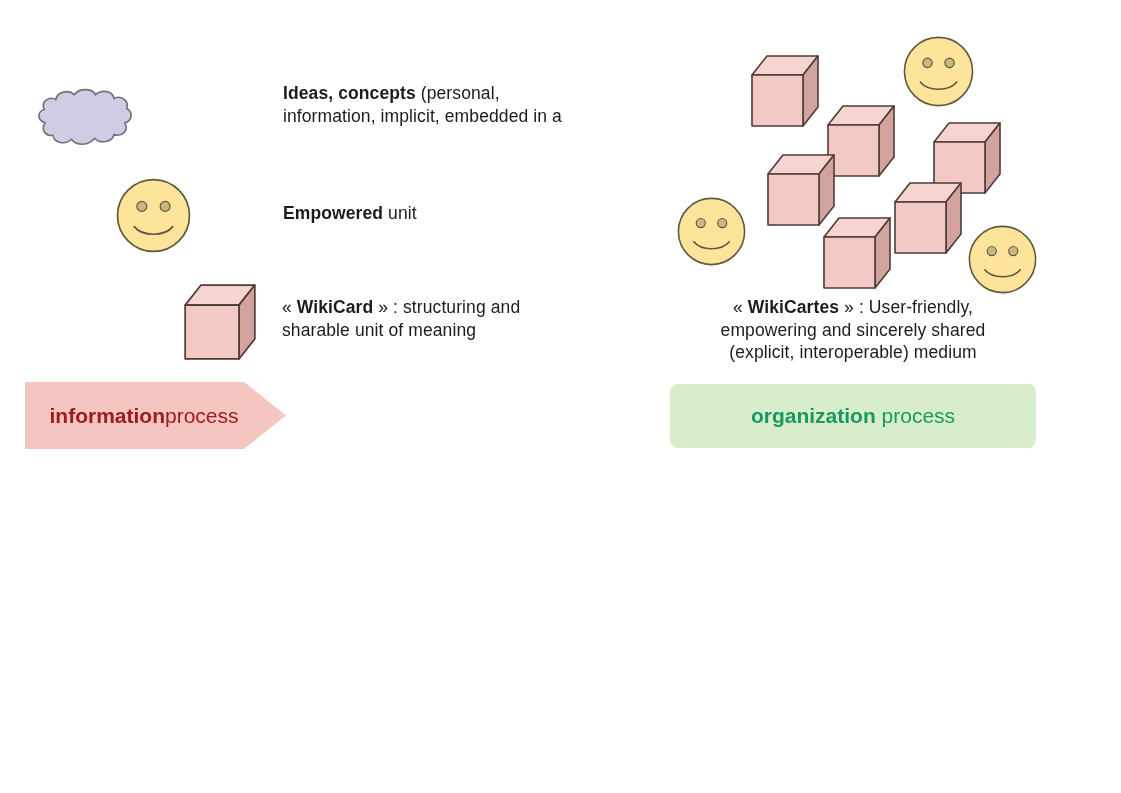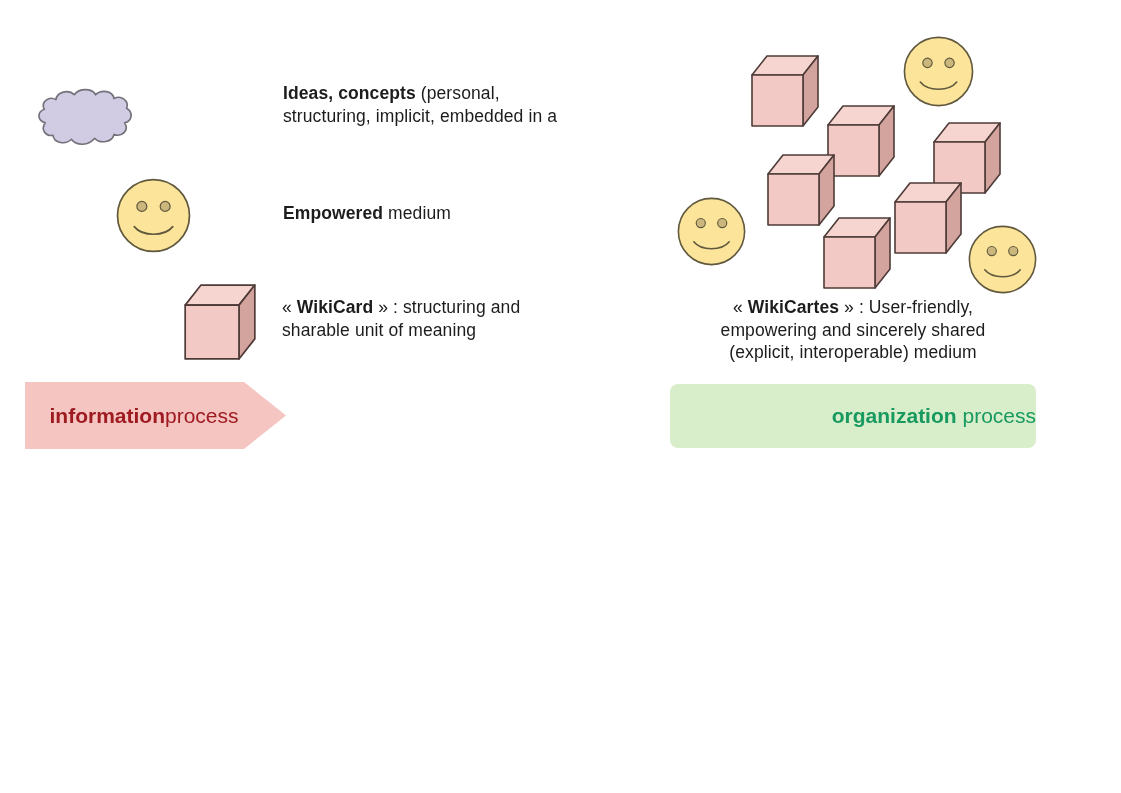--- a/index.html
+++ b/index.html
@@ -48,21 +48,21 @@
     display: flex; flex-direction: row; align-items: center; justify-content: center;
     color: var(--info-text);
     font-size: 21px; line-height: 32px;
   }
   .info-text .b21 { font-weight: 700; }
 
   .banner-org {
     position: absolute;
     background: var(--org-fill);
     border-radius: 8px;
-    display: flex; align-items: center; justify-content: flex-end;
+    display: flex; align-items: center; justify-content: center;
     color: var(--org-text);
     font-size: 21px;
   }
   .banner-org b { font-weight: 700; }
 </style>
 </head>
 <body>
 
 <div id="canvas">
 
@@ -104,25 +104,25 @@
   <svg class="icon" style="left:116px;top:178px" width="75" height="75" viewBox="0 0 74 74">
       <use href="#sym-smiley"></use>
     </svg>
 
   <svg class="icon" style="left:184px;top:284px" width="72" height="76" viewBox="-1 -1 68 72">
       <use href="#sym-cube"></use>
     </svg>
 
   <div class="txt" style="left:283px;top:82px">
     <div class="ln"><b>Ideas, concepts</b><span> (personal,</span></div>
-    <div class="ln">structuring, implicit, embedded in a</div>
+    <div class="ln">information, implicit, embedded in a</div>
   </div>
 
   <div class="txt" style="left:283px;top:202px">
-    <div class="ln"><b>Empowered</b><span> medium</span></div>
+    <div class="ln"><b>Empowered</b><span> unit</span></div>
   </div>
 
   <div class="txt" style="left:282px;top:296px">
     <div class="ln"><span>« </span><b>WikiCard</b><span> » : structuring and</span></div>
     <div class="ln">sharable unit of meaning</div>
   </div>
 
   <div class="banner-info" style="left:25px;top:382px;width:261px;height:67px">
     <svg class="shape" viewBox="0 0 261 67" preserveAspectRatio="none">
       <polygon class="info-poly" points="0,0 219,0 261,33.5 219,67 0,67"></polygon>

